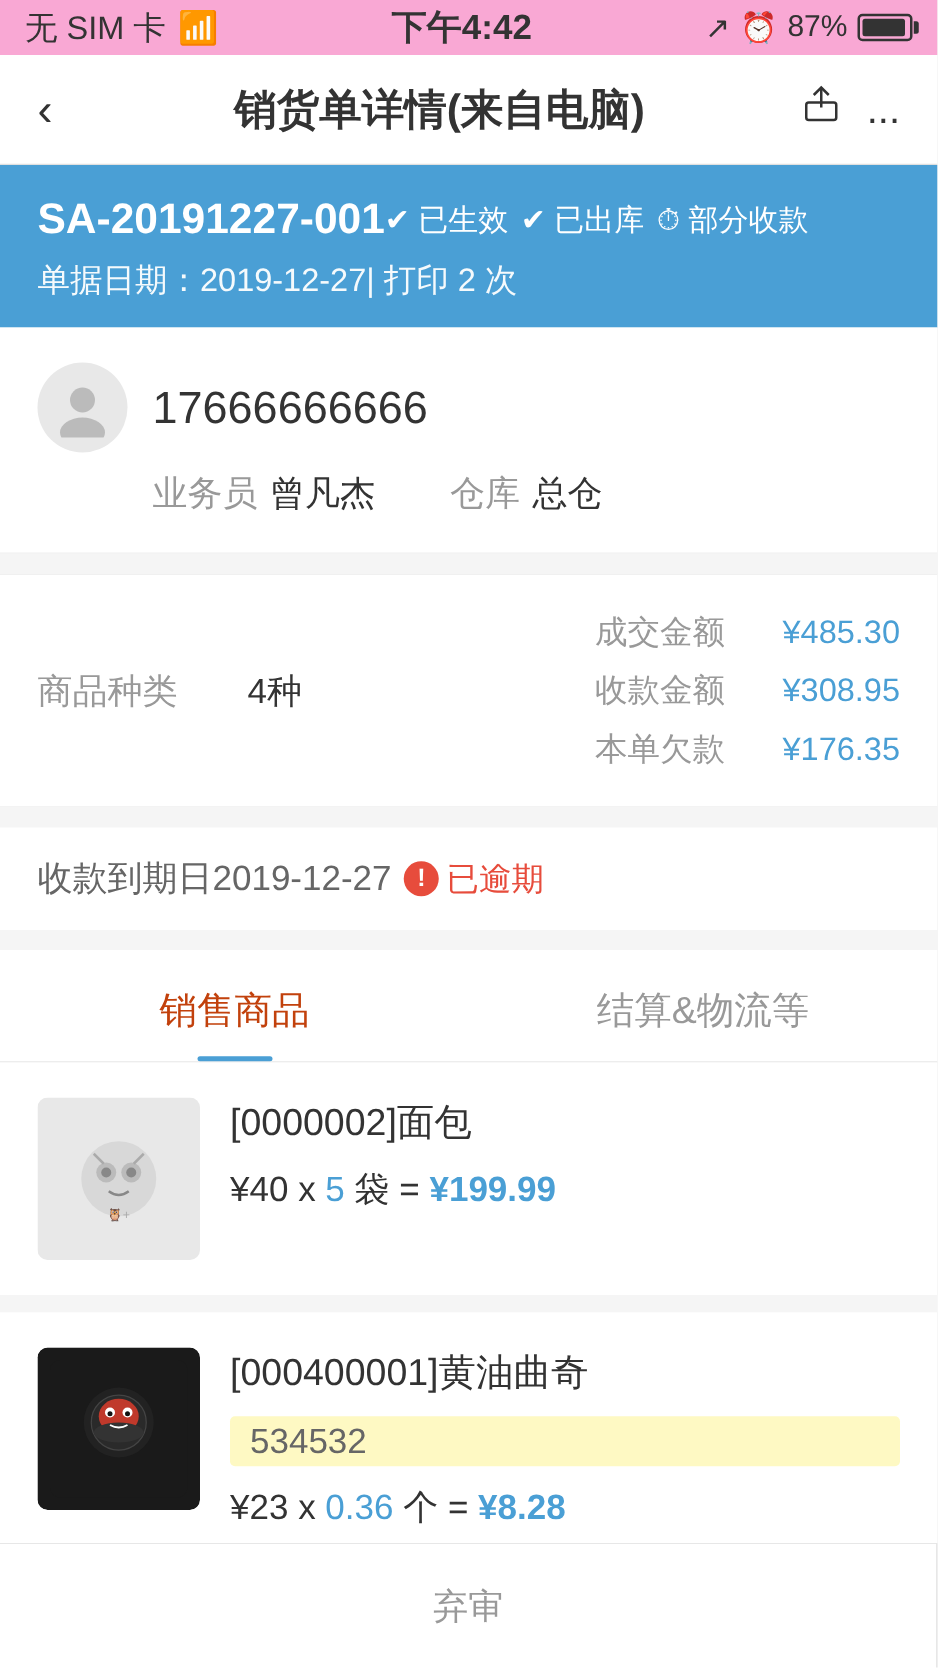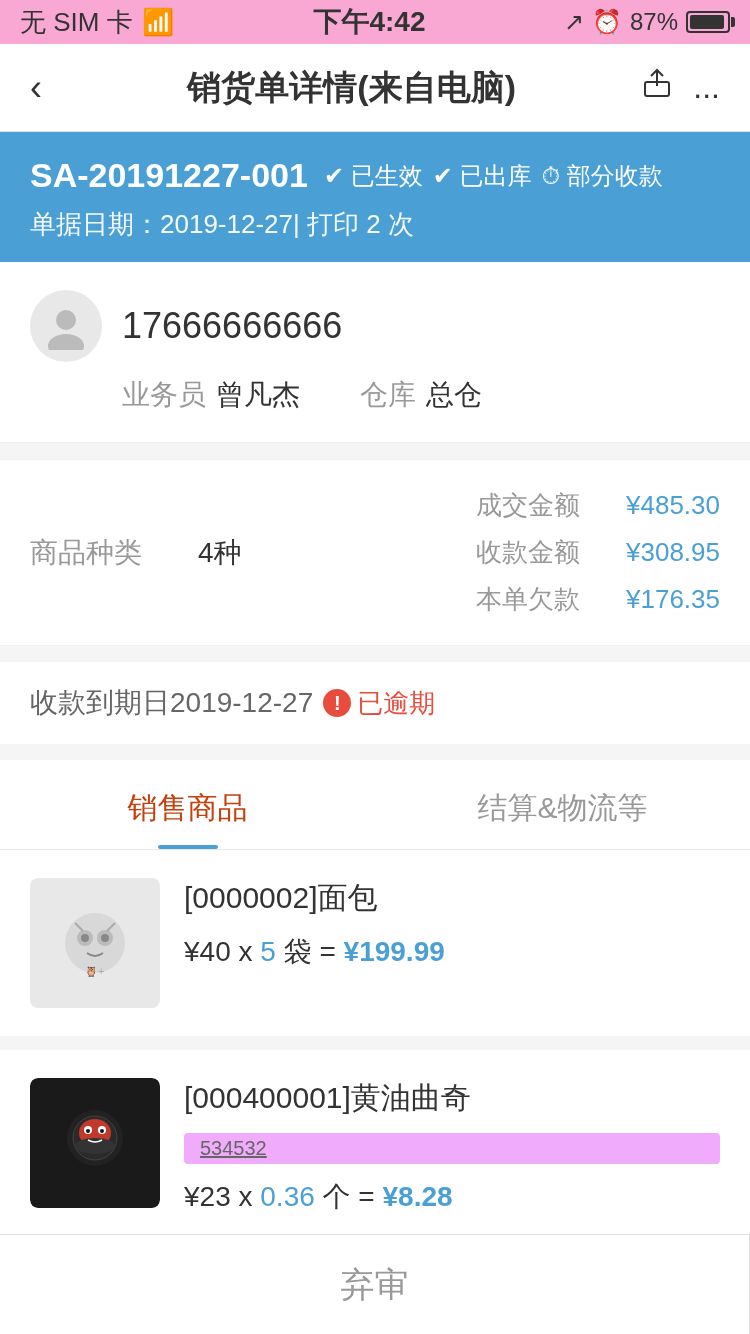--- a/index.html
+++ b/index.html
@@ -56,21 +56,20 @@
 
     
     .order-header {
       background: #4a9fd5;
       padding: 24px 30px 20px;
       color: #fff;
     }
     .order-header-top {
       display: flex;
       align-items: center;
-      gap: 16px;
       margin-bottom: 12px;
     }
     .order-id { font-size: 34px; font-weight: 700; }
     .status-tags { display: flex; gap: 10px; align-items: center; }
     .status-tag {
       font-size: 24px;
       display: flex;
       align-items: center;
       gap: 4px;
     }
@@ -203,26 +202,25 @@
       width: 100%; height: 100%;
       background: #1a1a1a;
       border-radius: 8px;
       display: flex; align-items: center; justify-content: center;
       color: #ccc; font-size: 32px;
     }
     .product-info { flex: 1; display: flex; flex-direction: column; gap: 14px; }
     .product-name { font-size: 30px; color: #333; font-weight: 500; }
     .product-batch {
       display: inline-block;
-      background: #f0abfc;
+      background: #fef9c3;
       color: #666;
-      font-size: 20px;
+      font-size: 28px;
       padding: 4px 16px;
       border-radius: 4px;
-      text-decoration: underline;
     }
     .product-price { font-size: 28px; color: #333; }
     .price-highlight { color: #4a9fd5; }
     .price-total { color: #4a9fd5; font-weight: 600; }
 
     
     .bottom-bar {
       position: fixed;
       bottom: 0;
       left: 0;
@@ -230,21 +228,21 @@
       height: 100px;
       background: #fff;
       border-top: 1px solid #e0e0e0;
       display: flex;
     }
     .bottom-btn {
       flex: 1;
       display: flex;
       align-items: center;
       justify-content: center;
-      font-size: 34px;
+      font-size: 28px;
       cursor: pointer;
       border: none;
       background: transparent;
     }
     .bottom-btn.cancel { color: #999; border-right: 1px solid #e0e0e0; }
     .bottom-btn.confirm { color: #4a9fd5; }
   </style>
 </head>
 <body>
 

